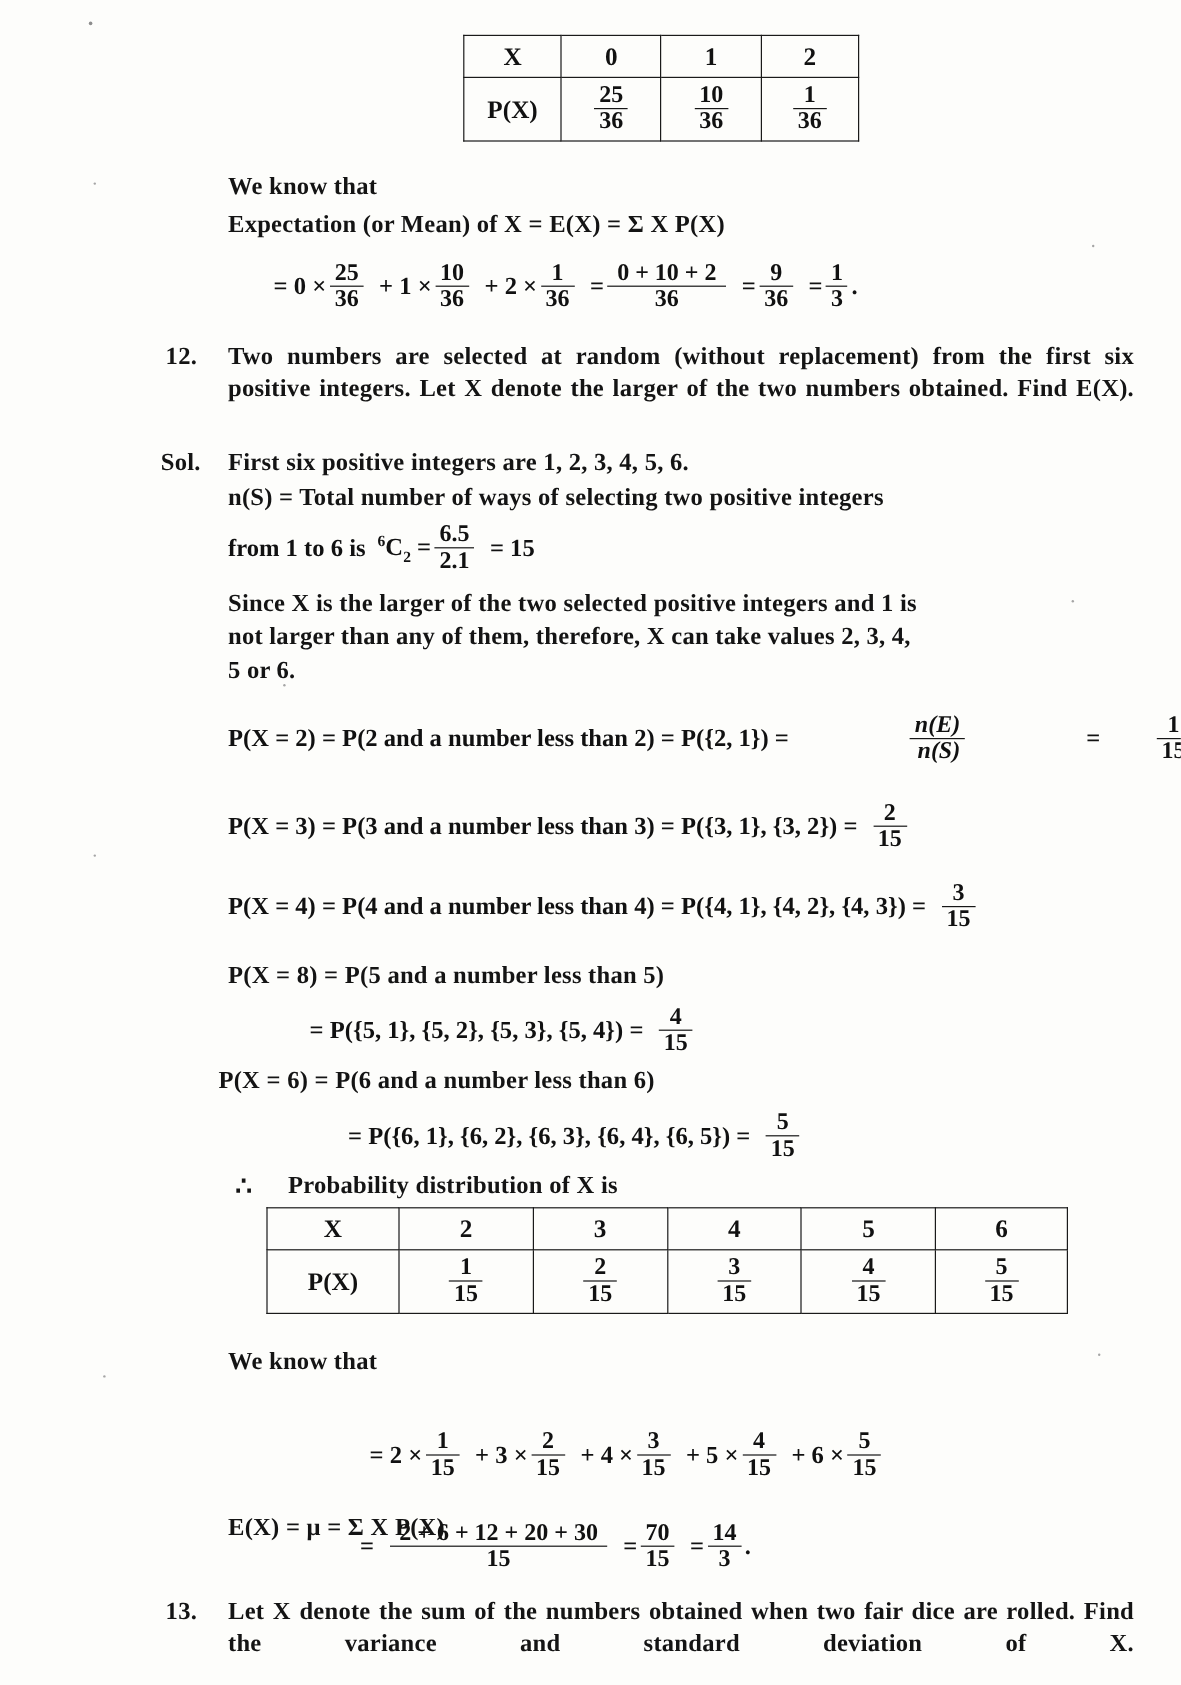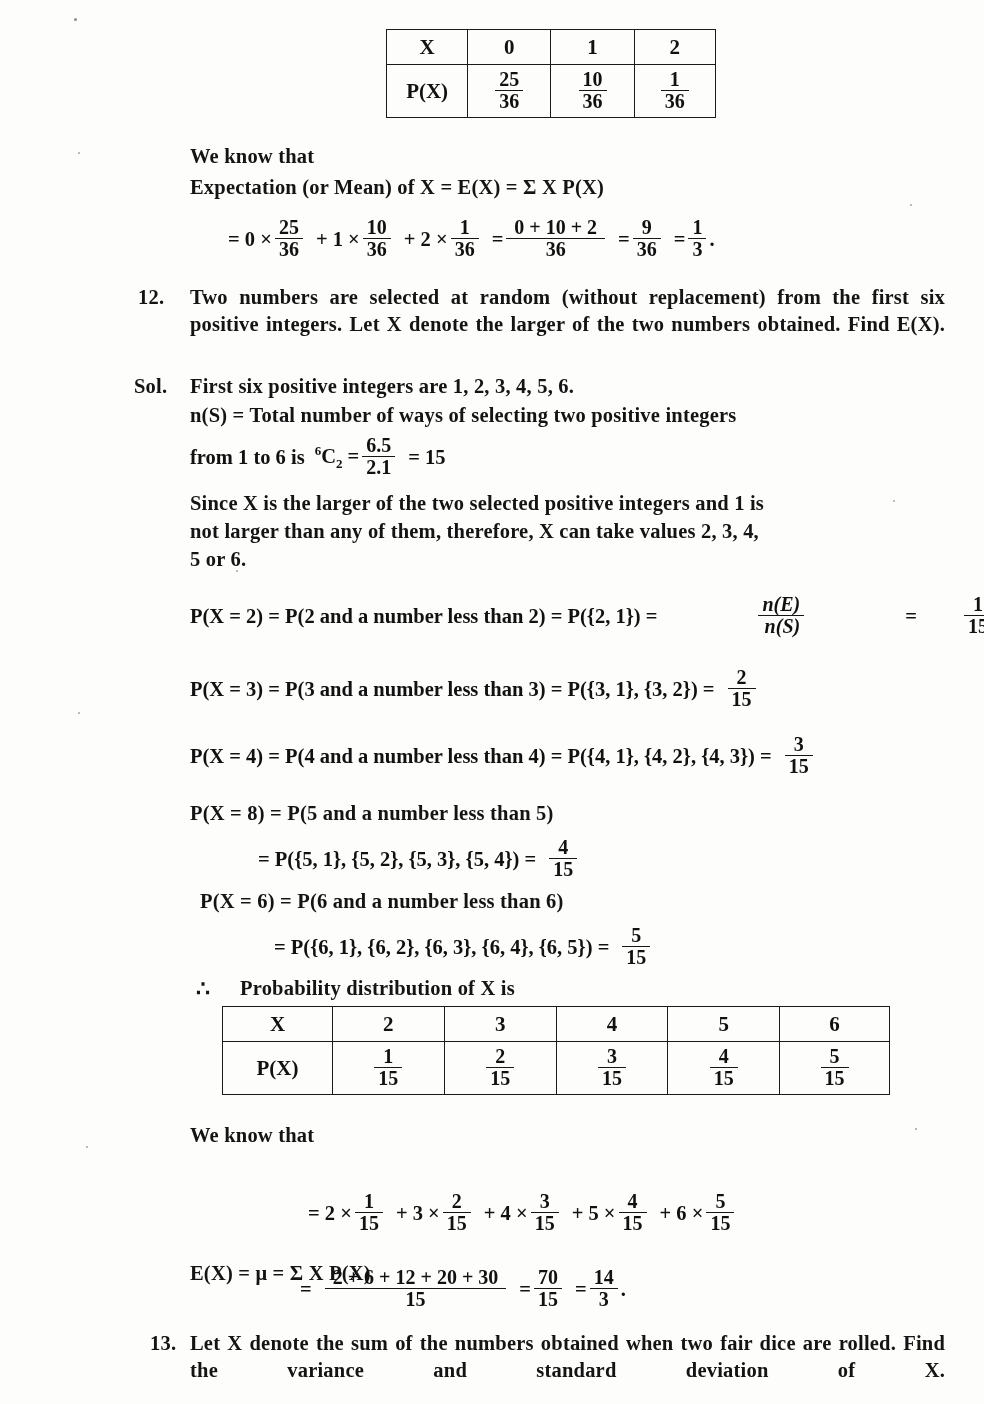--- a/index.html
+++ b/index.html
@@ -252,22 +252,22 @@
   <div class="blk" style="left:190px; top:800px;">P(X = 8) = P(5 and a number less than 5)</div>
   <div class="inline-row" style="left:258px; top:838px;">
     <span>= P({5, 1}, {5, 2}, {5, 3}, {5, 4}) =</span>
     <span class="gap"></span>
     <span class="frac">
       <span class="n">4</span>
       <span class="d">15</span>
     </span>
   </div>
 
-  <div class="blk" style="left:200px; top:888px;">P(X = 6) = P(6 and a number less than 6)</div>
-  <div class="inline-row" style="left:274px; top:926px;">
+  <div class="blk" style="left:182px; top:888px;">P(X = 6) = P(6 and a number less than 6)</div>
+  <div class="inline-row" style="left:290px; top:926px;">
     <span>= P({6, 1}, {6, 2}, {6, 3}, {6, 4}, {6, 5}) =</span>
     <span class="gap"></span>
     <span class="frac">
       <span class="n">5</span>
       <span class="d">15</span>
     </span>
   </div>
 
   <div class="blk" style="left:196px; top:975px; font-size:22px;">∴</div>
   <div class="blk" style="left:240px; top:975px;">Probability distribution of X is</div>
@@ -368,16 +368,16 @@
     </span>
     <span class="gap"></span>
     <span>=</span>
     <span class="frac">
       <span class="n">14</span>
       <span class="d">3</span>
     </span>
     <span>.</span>
   </div>
 
-  <div class="blk" style="left:138px; top:1330px;margin-left:12px;">13.</div>
+  <div class="blk" style="left:138px; top:1330px;">13.</div>
   <div class="blk wrap just" style="left:190px; top:1330px; width:755px; white-space:normal;">Let X denote the sum of the numbers obtained when two fair dice are rolled. Find the variance and standard deviation of X.</div>
 
 </div>
 
 </body></html>

